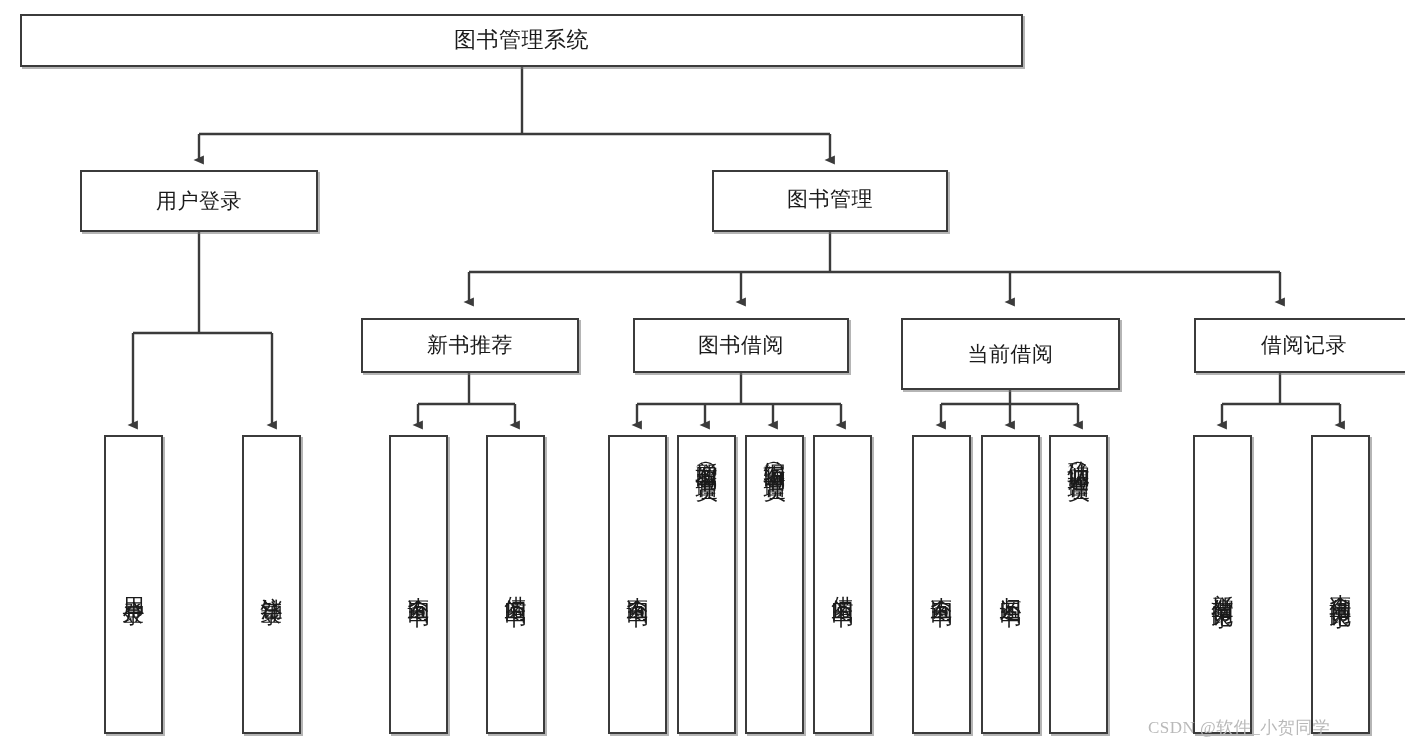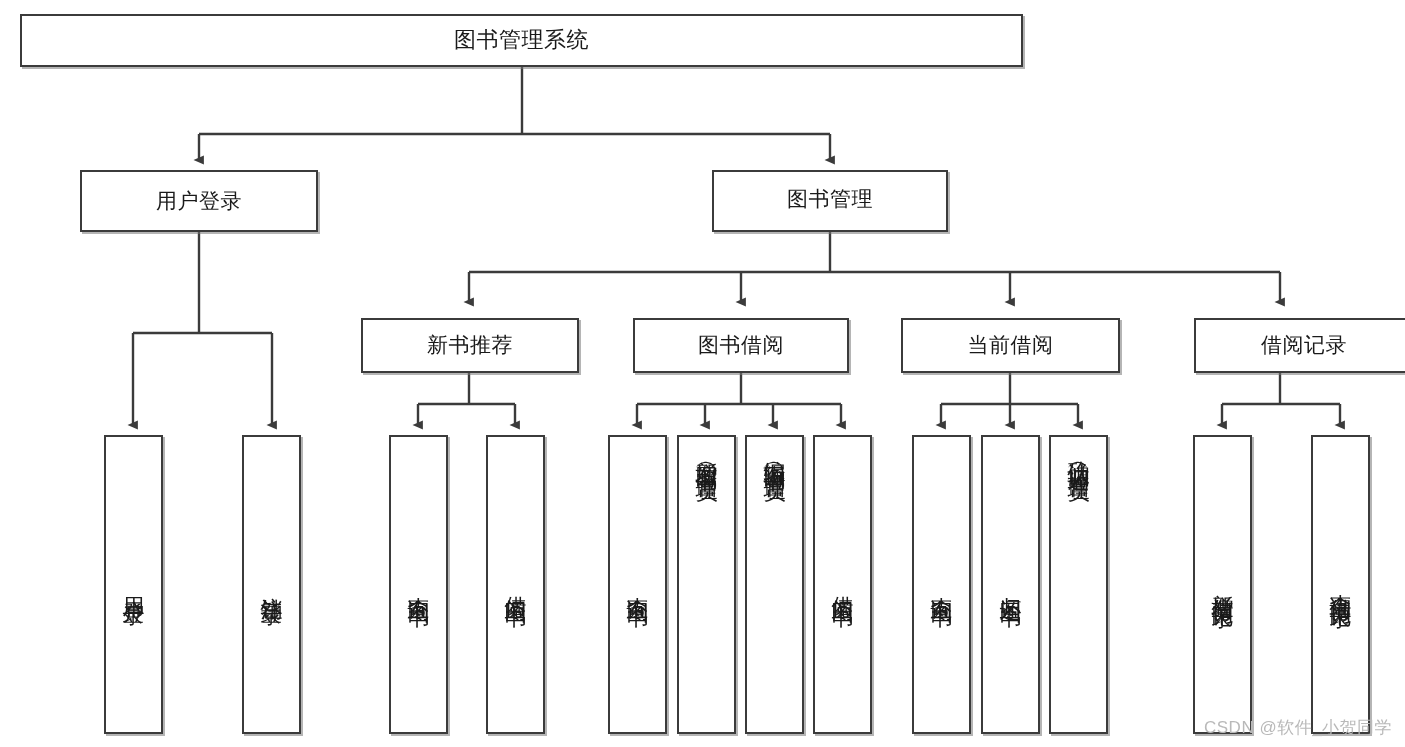--- a/index.html
+++ b/index.html
@@ -142,21 +142,21 @@
   <div class="node horiz" style="left:712px; top:170px; width:236px; height:62px;font-family:Liberation Mono, monospace;">
     <span class="label">图书管理</span>
   </div>
 
   <div class="node horiz" style="left:361px; top:318px; width:218px; height:55px;">
     <span class="label">新书推荐</span>
   </div>
   <div class="node horiz" style="left:633px; top:318px; width:216px; height:55px;">
     <span class="label">图书借阅</span>
   </div>
-  <div class="node horiz" style="left:901px; top:318px; width:219px; height:55px;">
+  <div class="node horiz" style="left:901px; top:318px; width:219px; height:72px;">
     <span class="label">当前借阅</span>
   </div>
   <div class="node horiz" style="left:1170px; top:318px; width:220px; height:55px;margin-left:24px;">
     <span class="label">借阅记录</span>
   </div>
 
   <div class="node vert centered" style="left:104px; top:435px; width:59px; height:299px;">
     <span class="label">用户登录</span>
   </div>
   <div class="node vert centered" style="left:242px; top:435px; width:59px; height:299px;">
@@ -193,15 +193,15 @@
     <span class="label">确认归还（管理员）</span>
   </div>
 
   <div class="node vert centered" style="left:1193px; top:435px; width:59px; height:299px;">
     <span class="label">新增借阅记录</span>
   </div>
   <div class="node vert centered" style="left:1311px; top:435px; width:59px; height:299px;">
     <span class="label">查询借阅记录</span>
   </div>
 
-  <div class="watermark" style="left:1204px; top:716px;">CSDN @软件_小贺同学</div>
+  <div class="watermark" style="left:1148px; top:716px;font-family:Liberation Serif, serif;">CSDN @软件_小贺同学</div>
 
 </div>
 
 </body></html>

